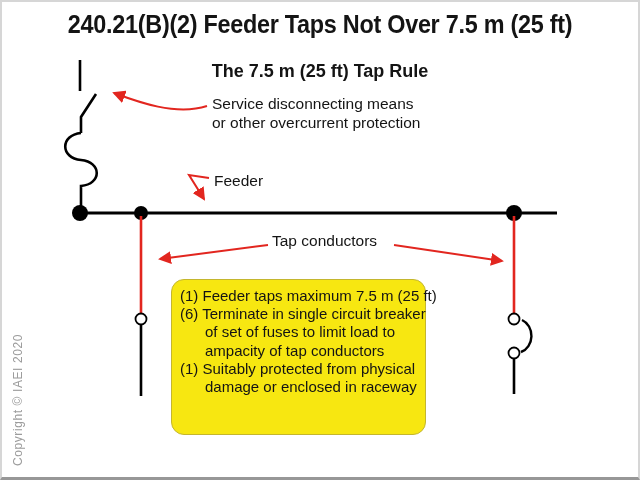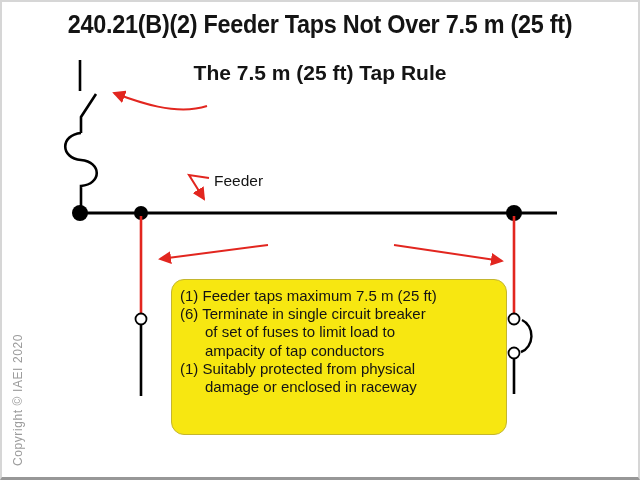--- a/index.html
+++ b/index.html
@@ -11,28 +11,28 @@
     overflow:hidden;
   }
   .title {
     position:absolute; top:7px; left:0; width:100%; text-align:center;
     font-size:26px; font-weight:bold; color:#141414;
     transform:scaleX(0.9); transform-origin:center; letter-spacing:-0.3px;
     white-space:nowrap;
   }
   .subtitle {
     position:absolute; top:59px; left:0; width:100%; text-align:center;
-    font-size:21px; font-weight:bold; color:#141414;
+    font-size:18px; font-weight:bold; color:#141414;
   }
   .label { position:absolute; font-size:15.5px; color:#141414; }
   .label-service { left:210px; top:92px; line-height:19px; white-space:pre; }
   .label-feeder  { left:212px; top:170px; }
   .label-taps    { left:270px; top:230px; }
   .notes {
-    position:absolute; left:169px; top:277px; width:336px; height:156px;
+    position:absolute; left:169px; top:277px; width:255px; height:156px;
     box-sizing:border-box; padding:7px 2px 5px 8px;
     background:var(--note-yellow,#f7e711);
     border:1.5px solid #c4b62e; border-radius:13px;
   }
   .notes .item {
     font-size:15px; line-height:18.2px; color:#141414;
     white-space:pre; padding-left:25px; text-indent:-25px;
   }
   .copyright {
     position:absolute; left:16px; top:398px;
@@ -89,21 +89,24 @@
       </g>
       <path class="k" stroke-width="2.6" d="M512,357 L512,392"></path>
     </g>
 
     <path class="r" stroke-width="2" marker-end="url(#ah)" d="M205,104 C174,114 136,100 112,91"></path>
     <path class="r" stroke-width="2" marker-end="url(#ah)" d="M207,176 L187,173 L202,197"></path>
     <path class="r" stroke-width="2" marker-end="url(#ah)" d="M266,243 L158,257"></path>
     <path class="r" stroke-width="2" marker-end="url(#ah)" d="M392,243 L500,259"></path>
   </svg>
 
+  <div class="label label-service">Service disconnecting means
+or other overcurrent protection</div>
   <div class="label label-feeder">Feeder</div>
+  <div class="label label-taps">Tap conductors</div>
 
   <div class="notes">
     <div class="item">(1) Feeder taps maximum 7.5 m (25 ft)</div>
     <div class="item">(6) Terminate in single circuit breaker
 of set of fuses to limit load to
 ampacity of tap conductors</div>
     <div class="item">(1) Suitably protected from physical
 damage or enclosed in raceway</div>
   </div>
 

